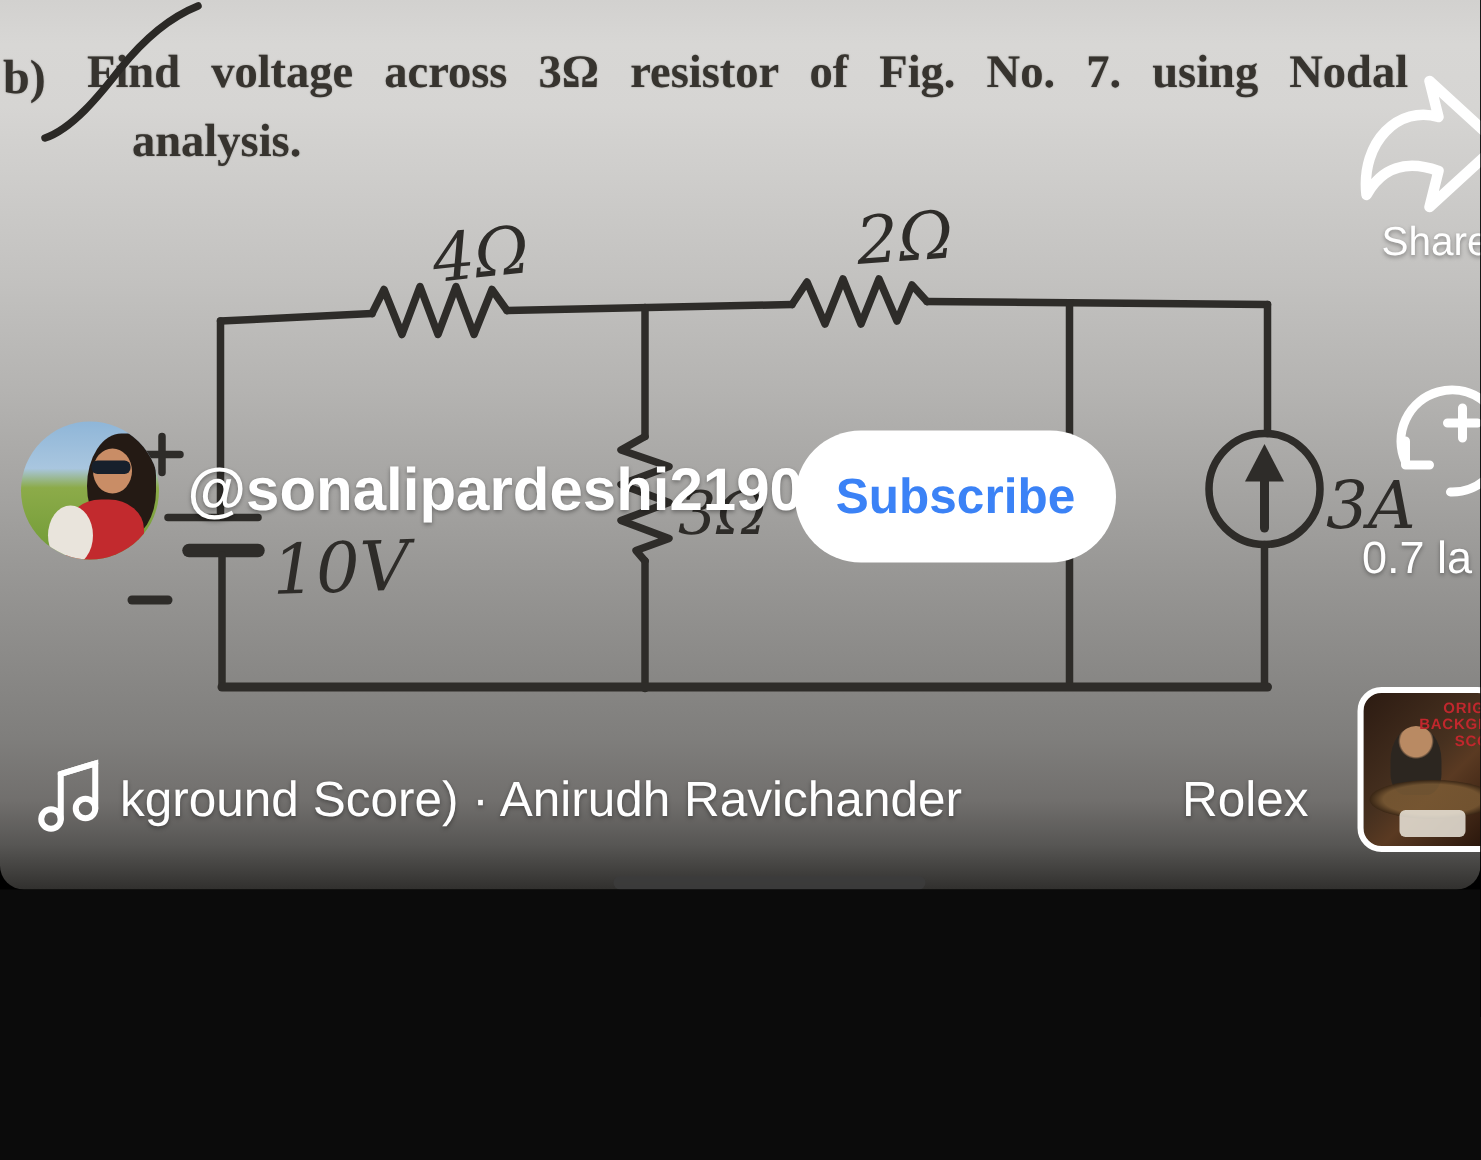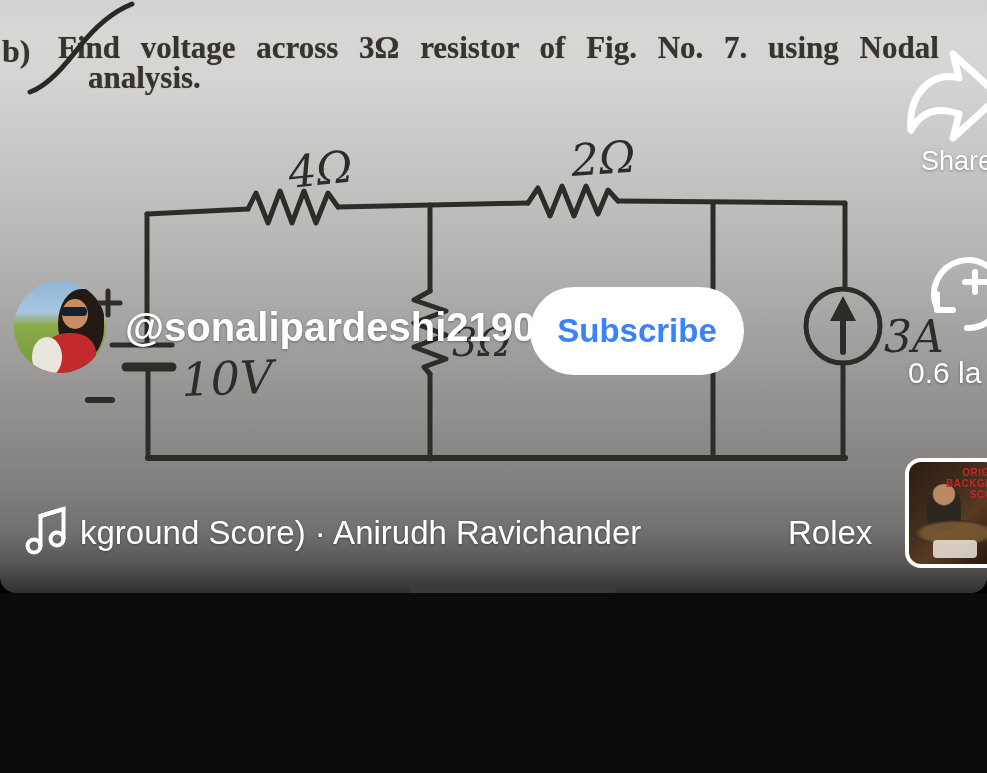--- a/index.html
+++ b/index.html
@@ -61,21 +61,21 @@
 </style>
 </head>
 <body>
 
 <div id="app">
 
   <div id="video">
 
     <span class="serifq" style="position:absolute;left:2px;top:33px;font-size:32px;">b)</span>
     <span class="serifq" style="position:absolute;left:58px;top:30px;font-size:31px;word-spacing:13px;white-space:nowrap;">Find voltage across 3Ω resistor of Fig. No. 7. using Nodal</span>
-    <span class="serifq" style="position:absolute;left:88px;top:60px;font-size:31px;text-align:center;">analysis.</span>
+    <span class="serifq" style="position:absolute;left:88px;top:76px;font-size:31px;text-align:center;">analysis.</span>
 
     <svg style="position:absolute;left:0;top:0;" width="200" height="110" viewBox="0 0 200 110">
       <path d="M30 92 C 48 86 66 64 80 46 C 96 26 112 12 132 4" fill="none" stroke="#2b2926" stroke-width="5" stroke-linecap="round"></path>
     </svg>
 
     <svg style="position:absolute;left:0;top:0;filter:blur(.4px);" width="987" height="593" viewBox="0 0 987 593">
       <g stroke="#2e2c29" stroke-width="5" fill="none" stroke-linecap="round" stroke-linejoin="round">
 
         <path d="M147 214 L248 209"></path>
         <polyline points="248,209 256,193 268,223 280,191 292,223 304,191 316,223 328,193 338,207"></polyline>
@@ -141,21 +141,21 @@
     <svg style="position:absolute;left:893px;top:42px;" width="120" height="100" viewBox="0 0 120 100">
       <path d="M18 88 C 14 52 40 28 66 36 L 60 12 L 106 54 L 60 96 L 66 72 C 44 64 28 70 18 88 Z" fill="none" stroke="#fff" stroke-width="7" stroke-linejoin="round" stroke-linecap="round"></path>
     </svg>
     <span id="share-label" class="wtext">Share</span>
 
     <svg style="position:absolute;left:923px;top:252px;" width="90" height="90" viewBox="0 0 90 90">
       <path d="M14 56 A 34 34 0 1 1 44 76" fill="none" stroke="#fff" stroke-width="6" stroke-linecap="round"></path>
       <polyline points="14,42 14,58 30,58" fill="none" stroke="#fff" stroke-width="6" stroke-linecap="round" stroke-linejoin="round"></polyline>
       <path d="M42 30 H62 M52 20 V40" stroke="#fff" stroke-width="6" stroke-linecap="round"></path>
     </svg>
-    <span id="remix-count" class="wtext">0.6 la</span>
+    <span id="remix-count" class="wtext">0.7 la</span>
 
     <div id="soundthumb">
       <div class="drummer"></div>
       <div class="drums"></div>
       <div class="artred">
         <div>ORIGI</div>
         <div>BACKGR</div>
         <div>SCO</div>
       </div>
       <div class="badge"></div>

